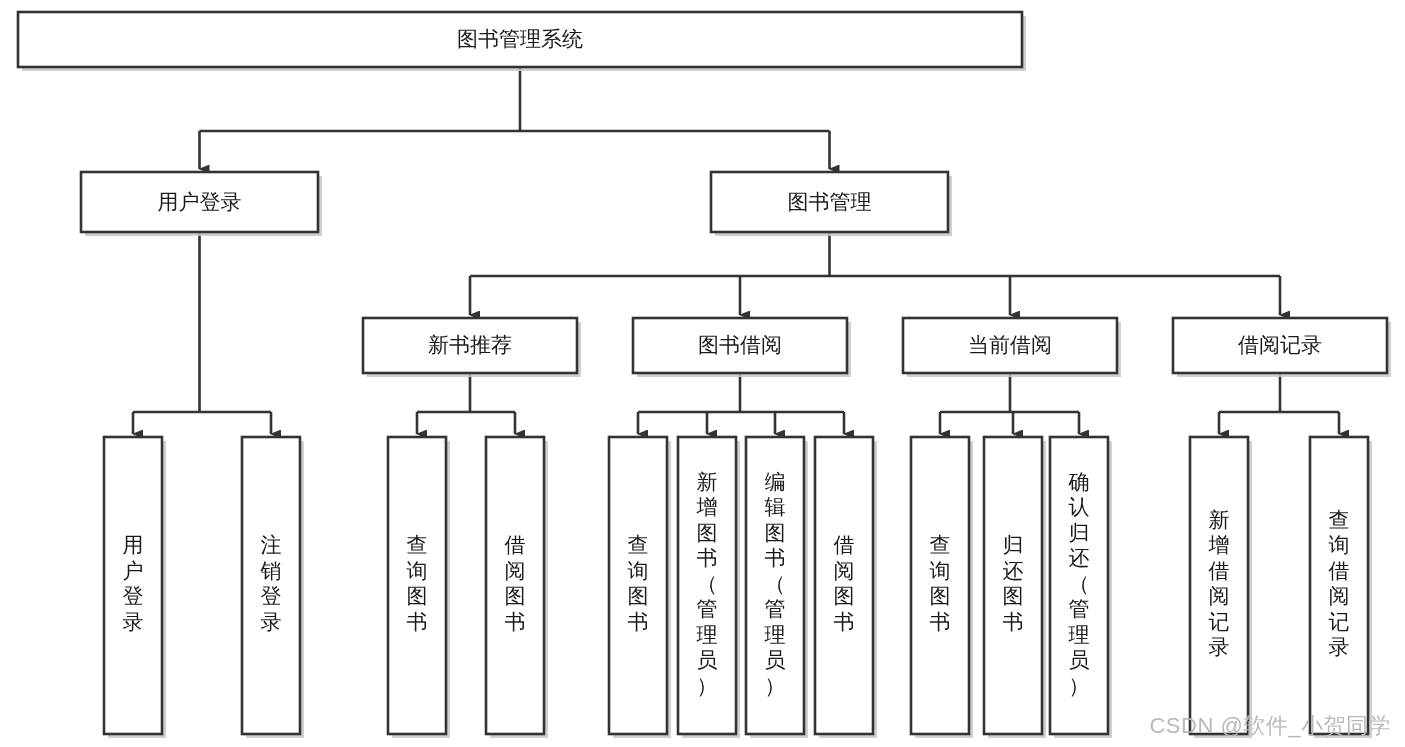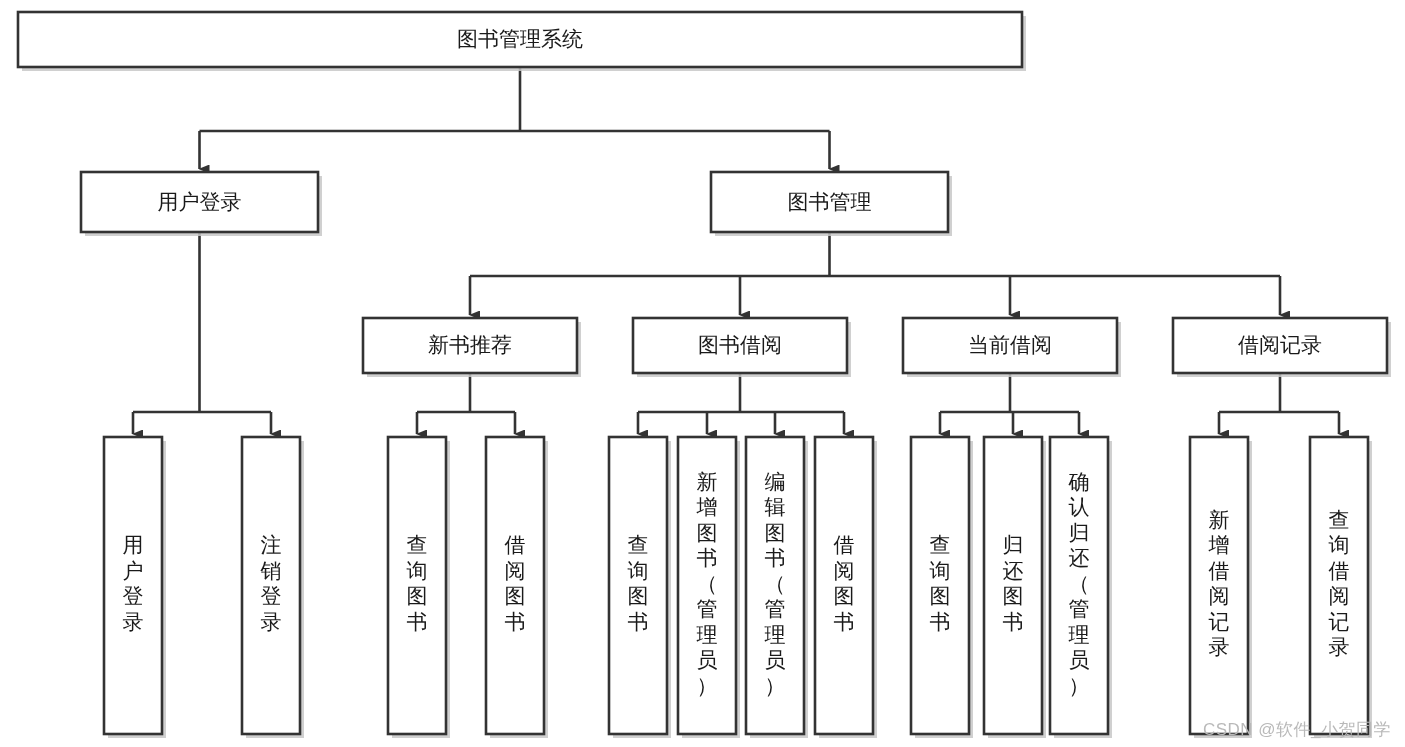--- a/index.html
+++ b/index.html
@@ -51,21 +51,21 @@
     font-family: "Liberation Sans", "DejaVu Sans", sans-serif;
     fill: #1a1a1a;
     font-size: 21px;
     text-anchor: middle;
   }
   .watermark {
     position: absolute;
     right: 14px;
     bottom: 6px;
     font-family: "Liberation Sans", "DejaVu Sans", sans-serif;
-    font-size: 17px;
+    font-size: 22px;
     color: #b9b9b9;
     letter-spacing: 0.5px;
     white-space: nowrap;
     user-select: none;
   }
 </style>
 </head>
 <body>
 
 <div id="stage">

